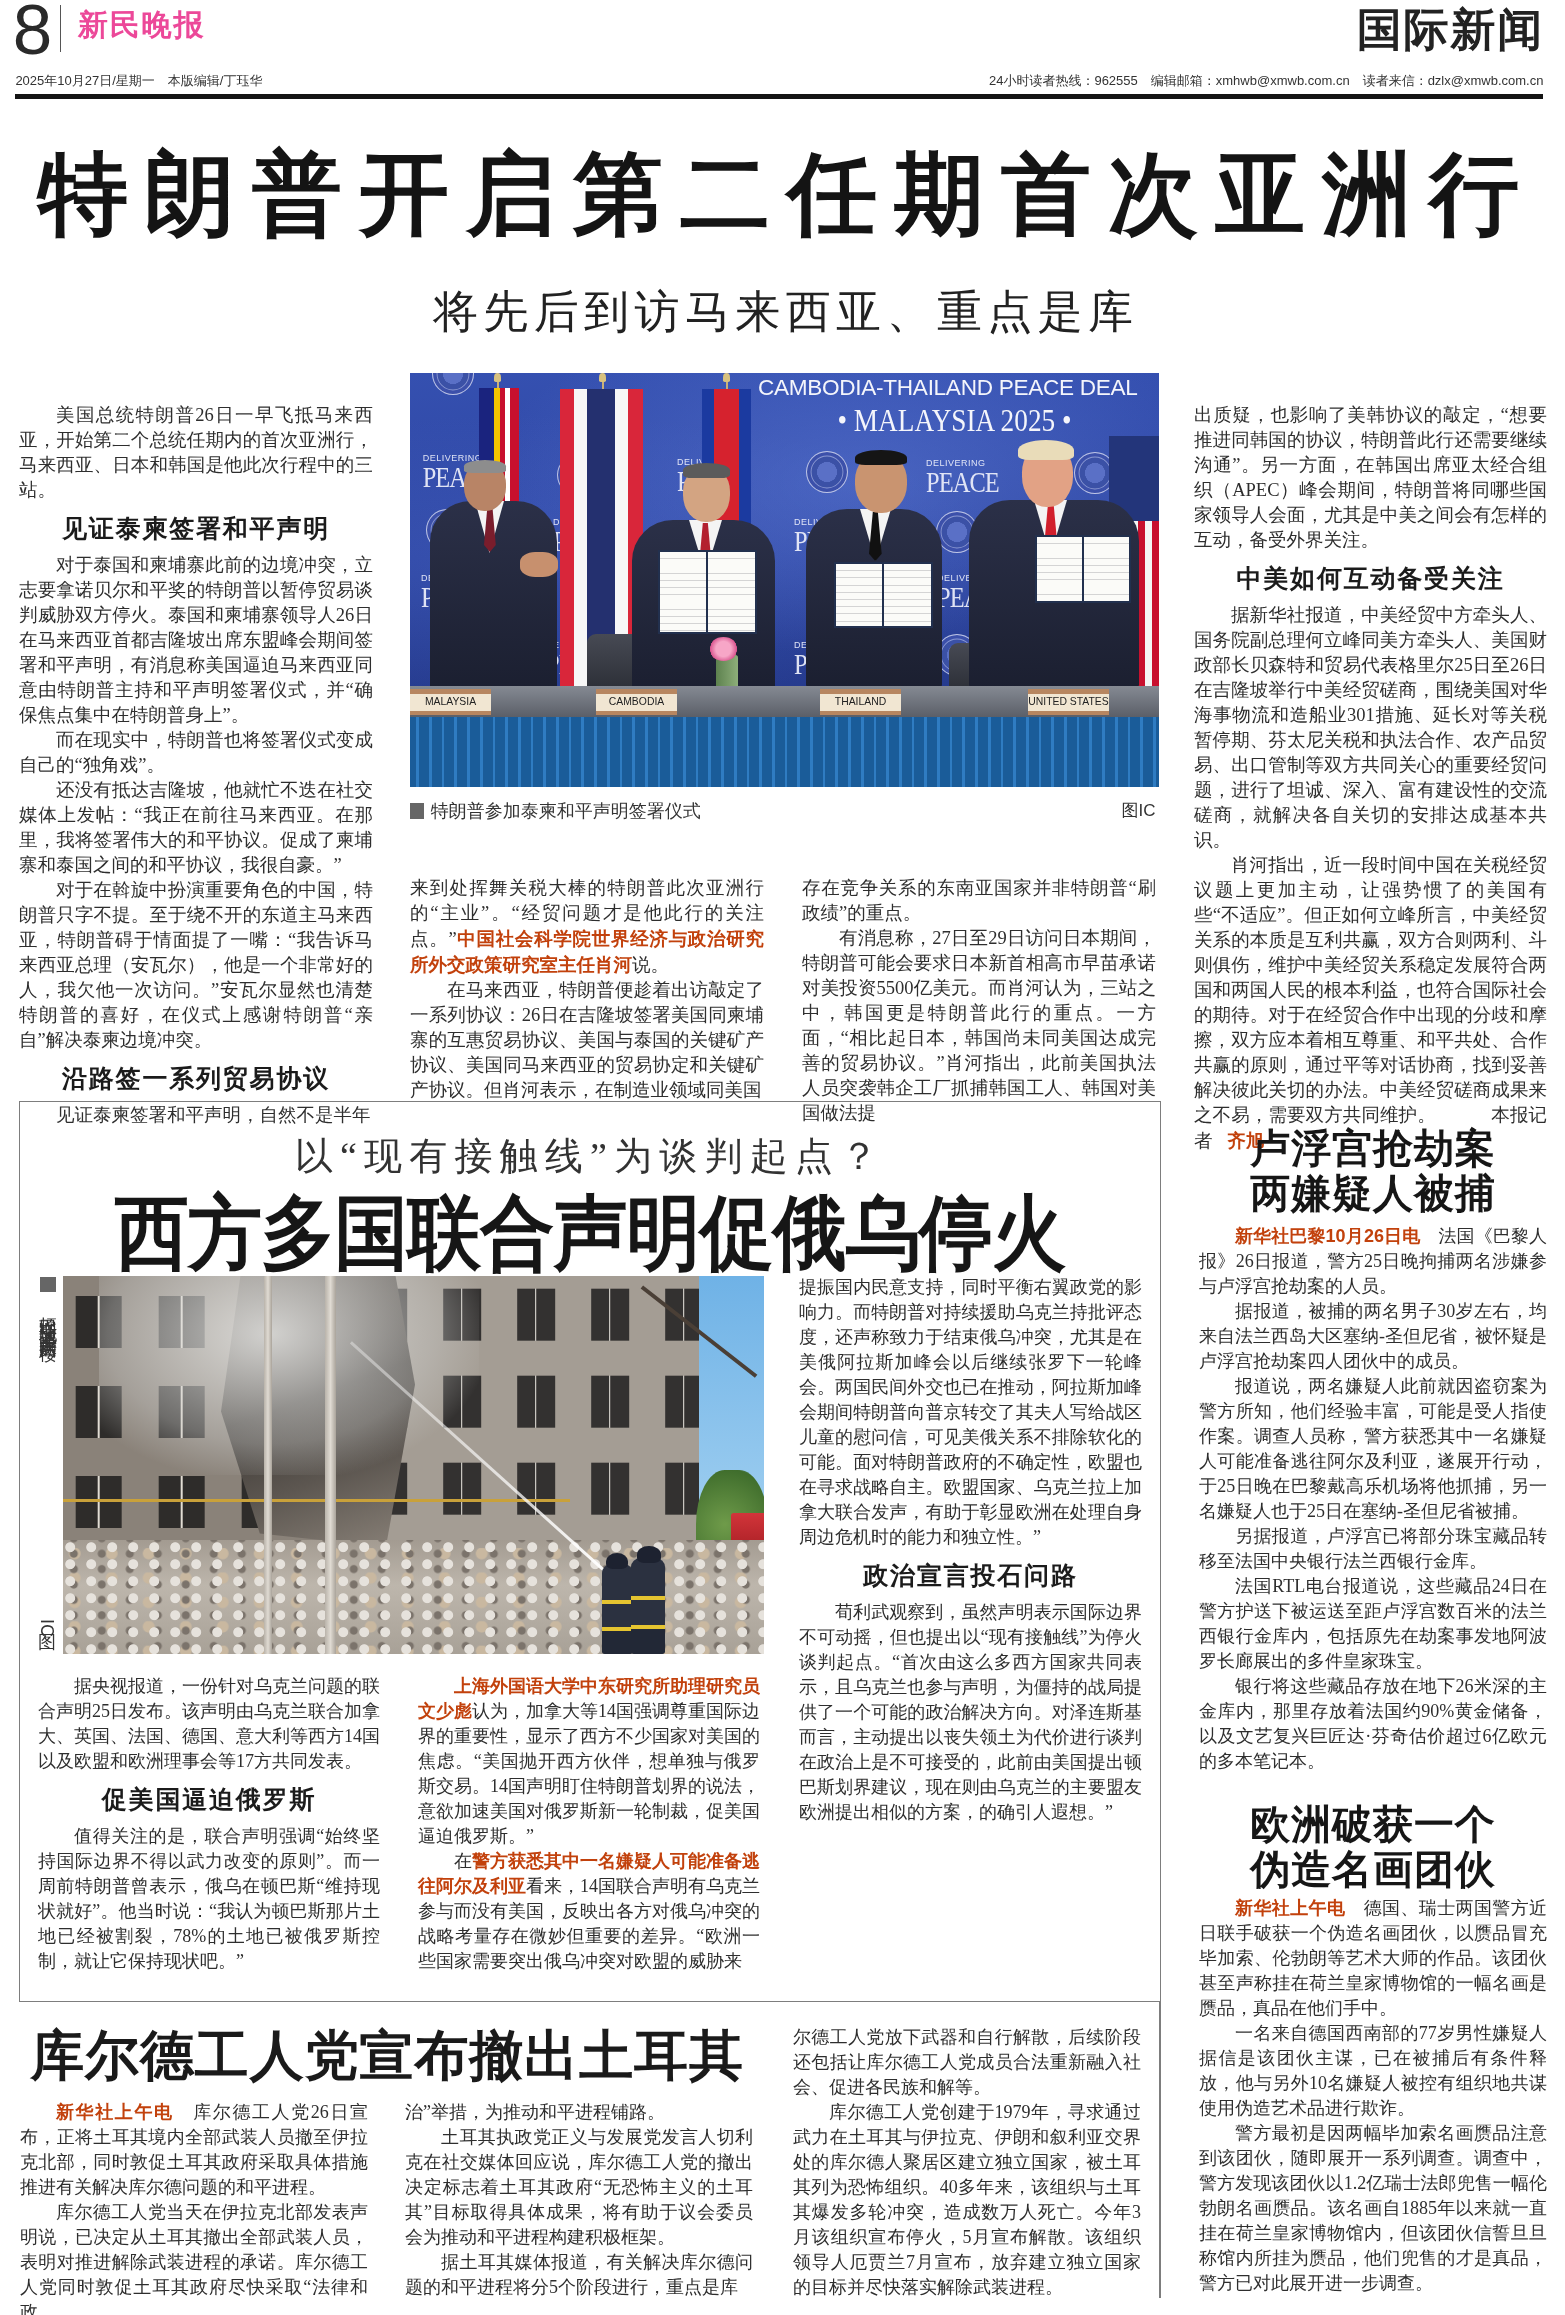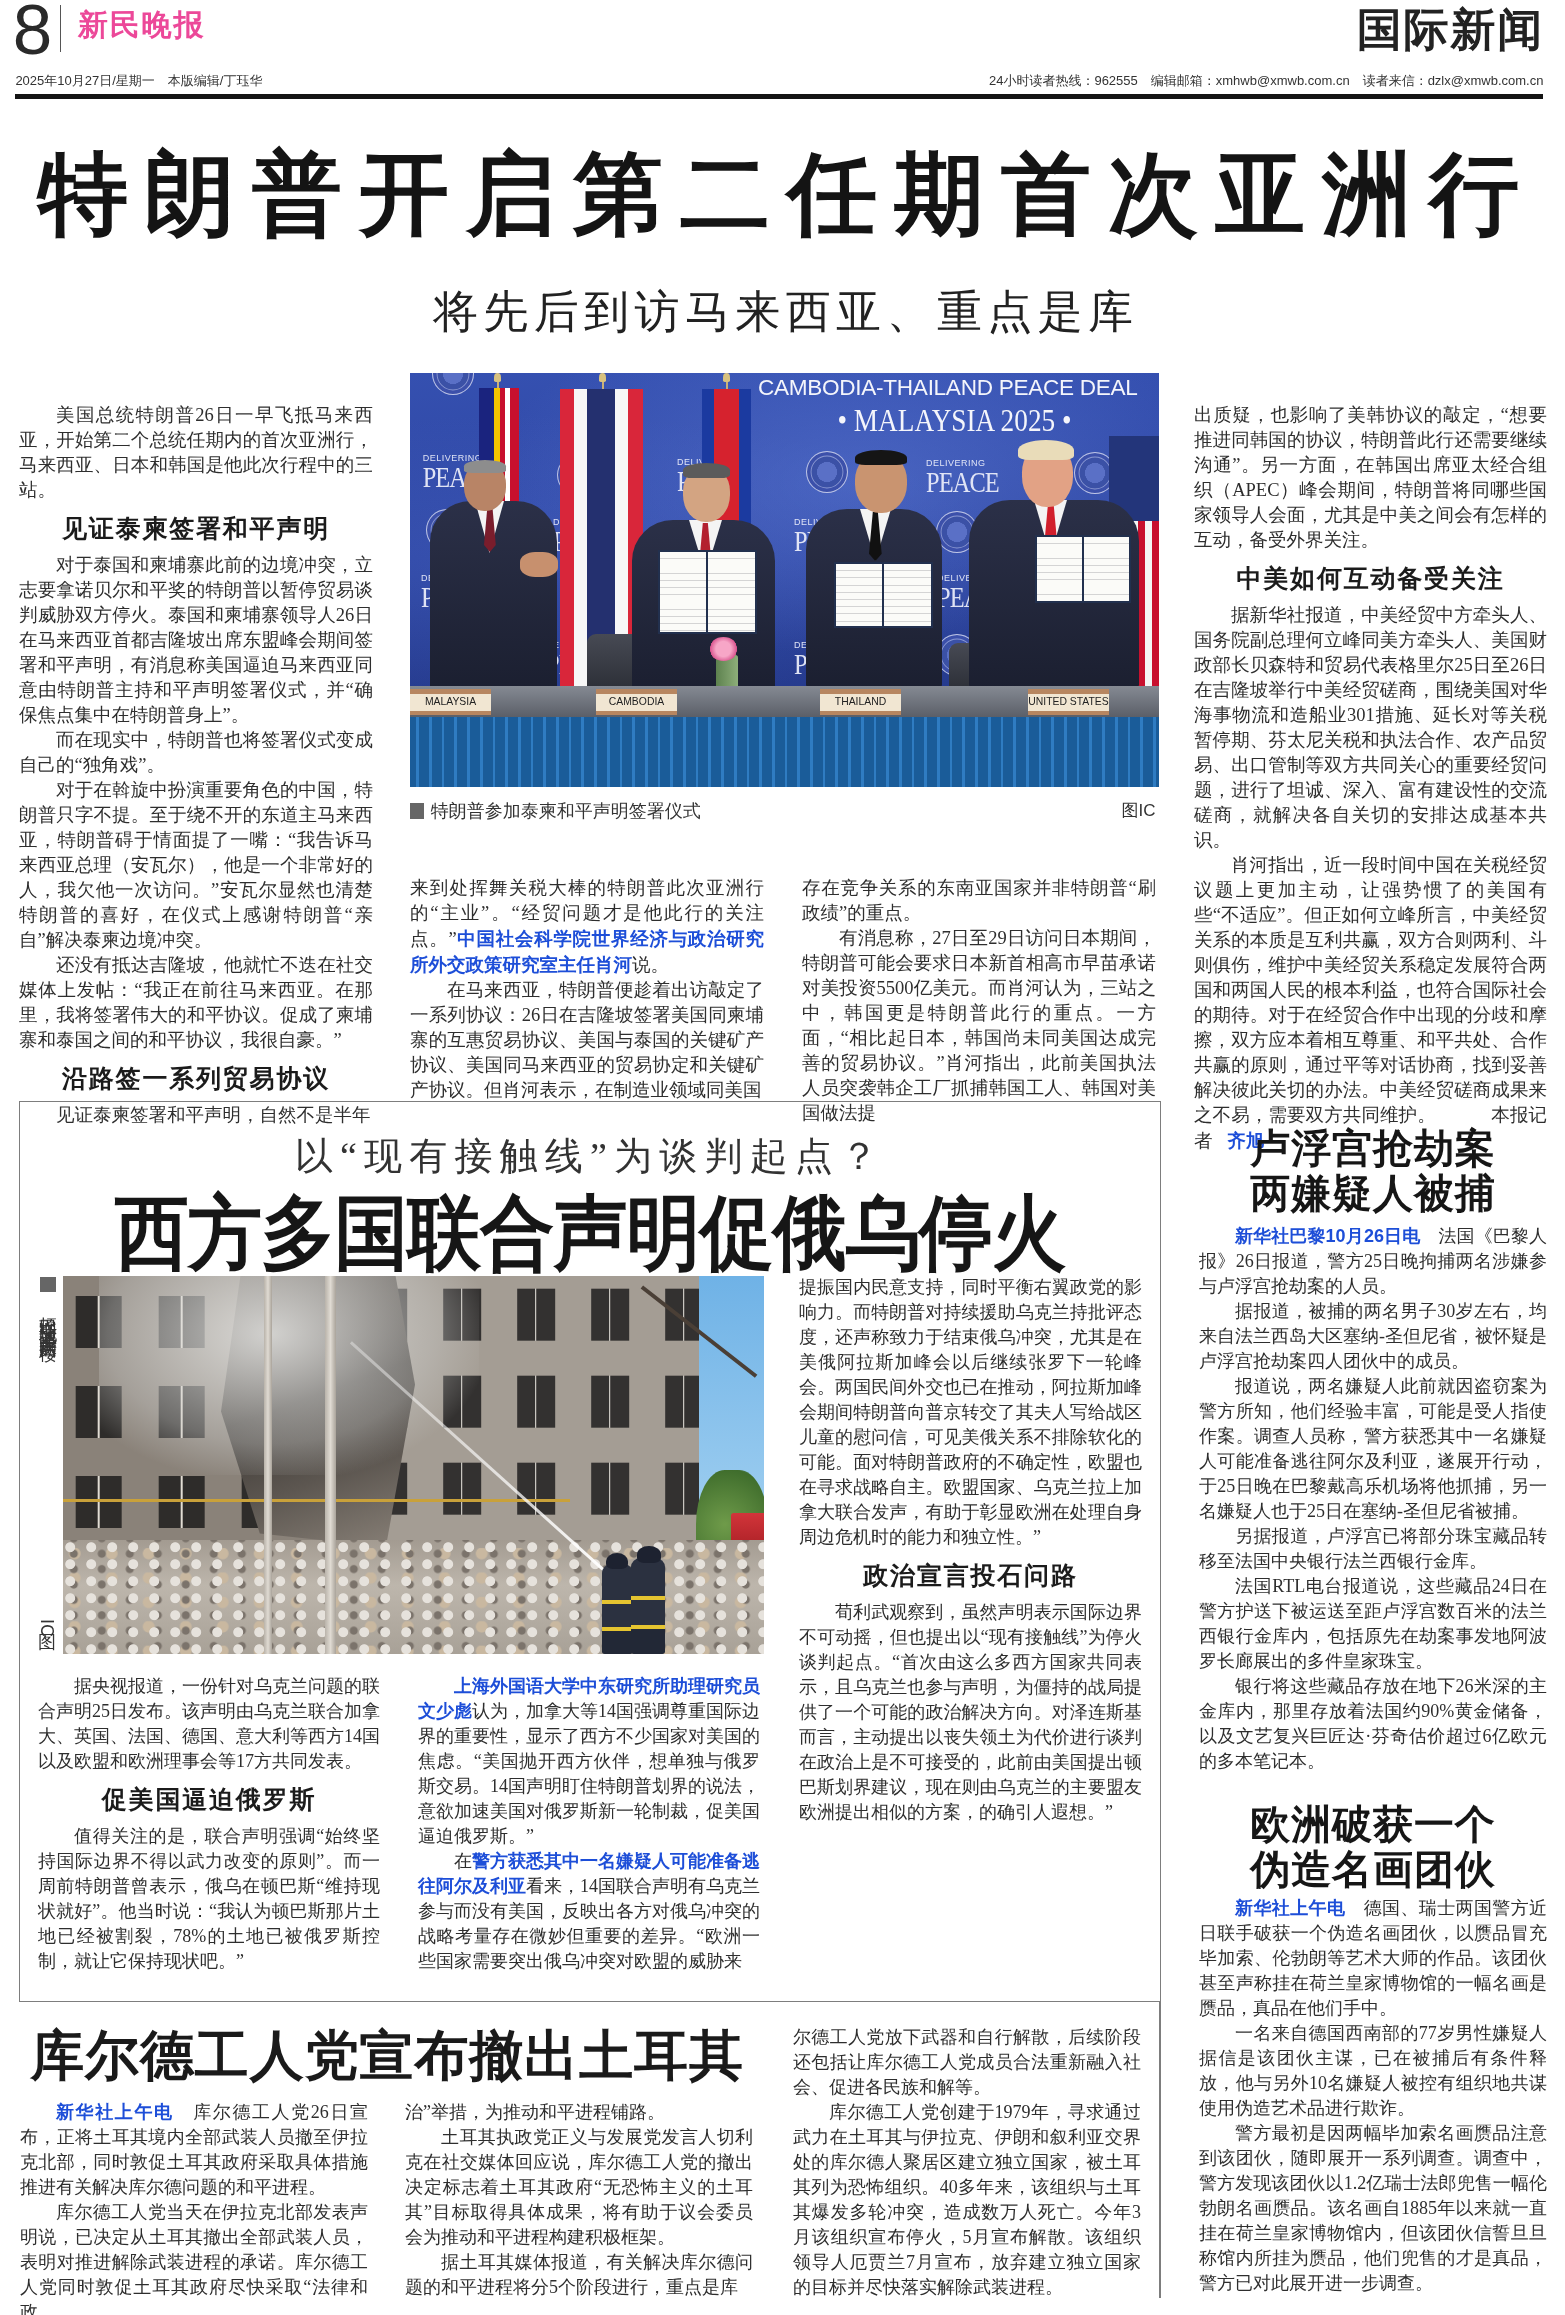--- a/index.html
+++ b/index.html
@@ -22,21 +22,21 @@
 .pkk-title{left:20px;top:2026px;width:734px;text-align:center;font-family:"Liberation Sans",sans-serif;font-weight:bold;font-size:54px;line-height:58px;letter-spacing:0.9px;color:#1a1a1a;white-space:nowrap;}
 .rhead{font-family:"Liberation Sans",sans-serif;font-weight:bold;font-size:40px;line-height:45px;letter-spacing:0.9px;text-align:center;color:#161616;white-space:nowrap;}
 
 .col{position:absolute;font-family:"Liberation Serif",serif;color:#2e2e2e;text-align:justify;}
 .col p{margin:0;text-indent:2em;}
 .col p.cont{text-indent:0;}
 .col .hd{margin:0;font-family:"Liberation Sans",sans-serif;font-weight:bold;font-size:25px;line-height:50px;text-align:center;color:#1b1b1b;letter-spacing:1.8px;text-indent:0;}
 .fs-a{font-size:18.5px;line-height:25px;margin-top:31px;}
 .fs-b{font-size:18px;line-height:25px;}
 .fs-c{font-size:18px;line-height:25px;}
-.b{font-family:"Liberation Sans",sans-serif;font-weight:bold;color:#1d4ed8;}
+.b{font-family:"Liberation Sans",sans-serif;font-weight:bold;color:#c2410c;}
 .byline-label{margin-left:3em;}
 .byline-name{margin-left:0.8em;}
 .byline-solo{margin-left:4.4em;}
 
 .caption{left:410px;top:800px;width:749px;height:22px;font-family:"Liberation Serif",serif;font-size:18px;line-height:22px;color:#333;}
 .cap-mark{display:inline-block;width:13.6px;height:15.4px;background:#666;vertical-align:-1.8px;margin-right:7.2px;}
 .cap-credit{position:absolute;right:3.6px;top:0;font-family:"Liberation Sans",sans-serif;font-size:17px;}
 .vcap{left:37px;top:1277px;width:22px;display:flex;flex-direction:column;align-items:center;}
 .vcap-mark{width:16.3px;height:14.5px;background:#666;margin-bottom:11px;}
 .vcap-text{writing-mode:vertical-rl;font-family:"Liberation Serif",serif;font-size:18px;line-height:20px;letter-spacing:2.7px;color:#333;}
@@ -102,22 +102,22 @@
 <div class="abs top-rule"></div>
 
 <div class="abs lead-title">特朗普开启第二任期首次亚洲行</div>
 <div class="abs lead-sub">将先后到访马来西亚、重点是库</div>
 
 <div class="col fs-a" style="left:19px;top:372px;width:354px;">
   <p>美国总统特朗普26日一早飞抵马来西亚，开始第二个总统任期内的首次亚洲行，马来西亚、日本和韩国是他此次行程中的三站。</p>
   <h3 class="hd">见证泰柬签署和平声明</h3>
   <p>对于泰国和柬埔寨此前的边境冲突，立志要拿诺贝尔和平奖的特朗普以暂停贸易谈判威胁双方停火。泰国和柬埔寨领导人26日在马来西亚首都吉隆坡出席东盟峰会期间签署和平声明，有消息称美国逼迫马来西亚同意由特朗普主持和平声明签署仪式，并“确保焦点集中在特朗普身上”。</p>
   <p>而在现实中，特朗普也将签署仪式变成自己的“独角戏”。</p>
+  <p>还没有抵达吉隆坡，他就忙不迭在社交媒体上发帖：“我正在前往马来西亚。在那里，我将签署伟大的和平协议。促成了柬埔寨和泰国之间的和平协议，我很自豪。”</p>
   <p>对于在斡旋中扮演重要角色的中国，特朗普只字不提。至于绕不开的东道主马来西亚，特朗普碍于情面提了一嘴：“我告诉马来西亚总理（安瓦尔），他是一个非常好的人，我欠他一次访问。”安瓦尔显然也清楚特朗普的喜好，在仪式上感谢特朗普“亲自”解决泰柬边境冲突。</p>
-  <p>还没有抵达吉隆坡，他就忙不迭在社交媒体上发帖：“我正在前往马来西亚。在那里，我将签署伟大的和平协议。促成了柬埔寨和泰国之间的和平协议，我很自豪。”</p>
   <h3 class="hd">沿路签一系列贸易协议</h3>
   <p>见证泰柬签署和平声明，自然不是半年</p>
 </div>
 
 <div class="photo photo1" style="left:410px;top:373px;width:749px;height:414px;">
   <div class="p1-glow"></div>
   <div class="seal" style="left:22px;top:-20px"></div>
   <div class="seal" style="left:147px;top:81px"></div>
   <div class="seal" style="left:396px;top:78px"></div>
   <div class="seal" style="left:526px;top:138px"></div>

